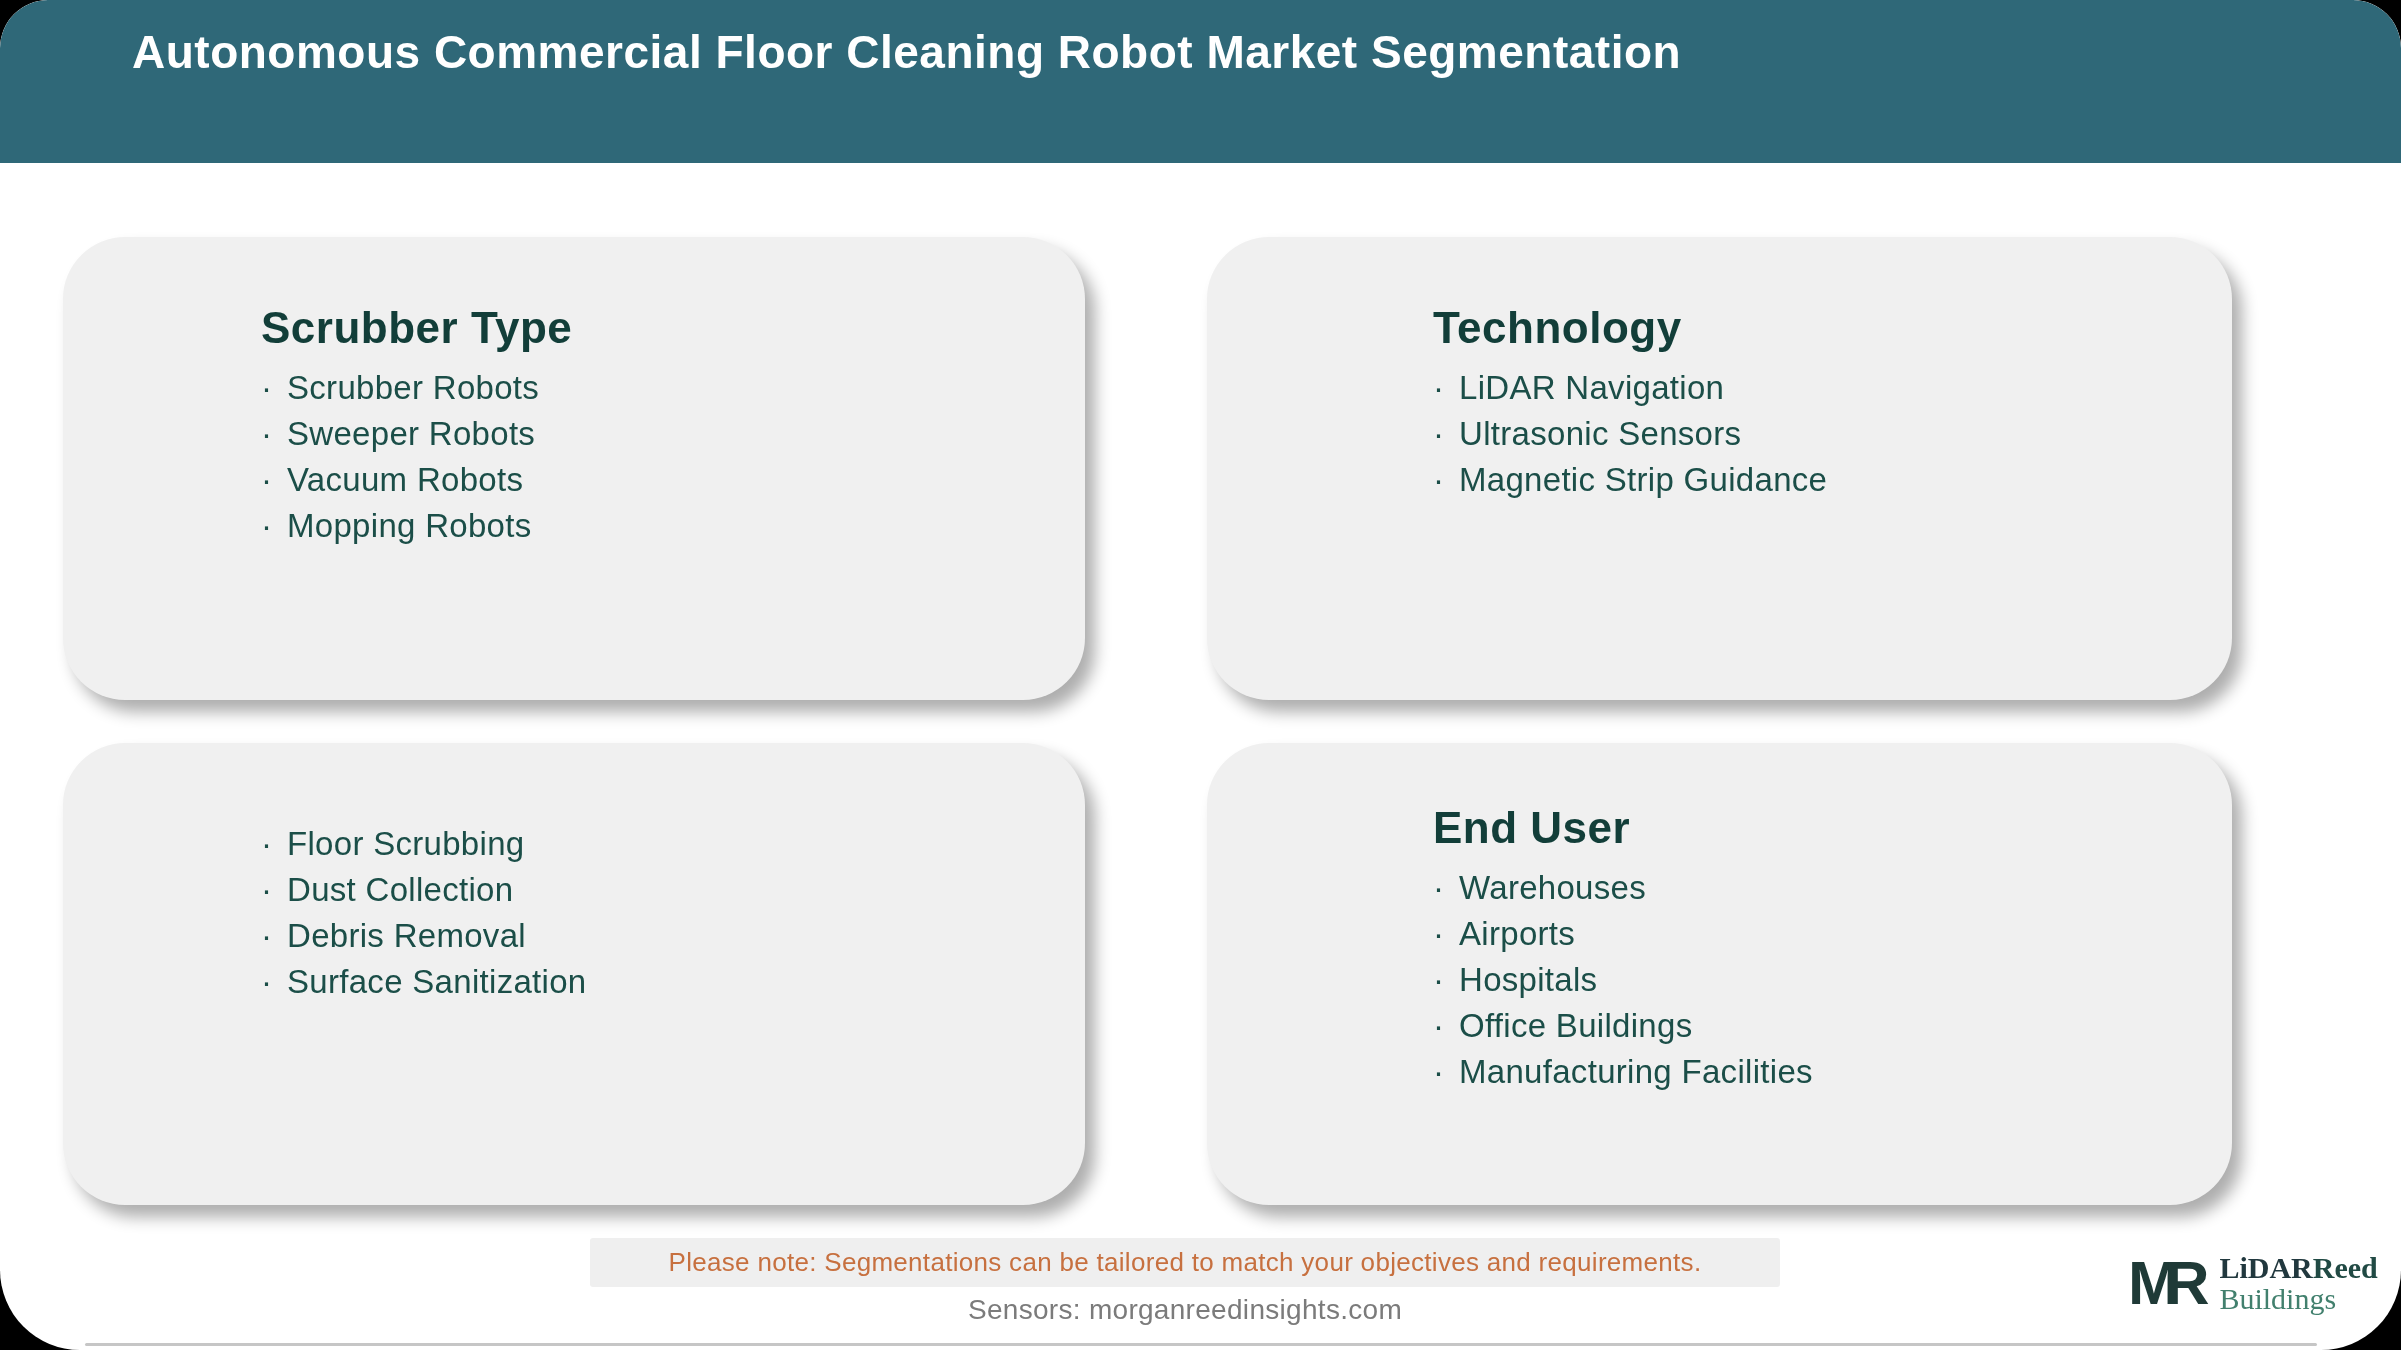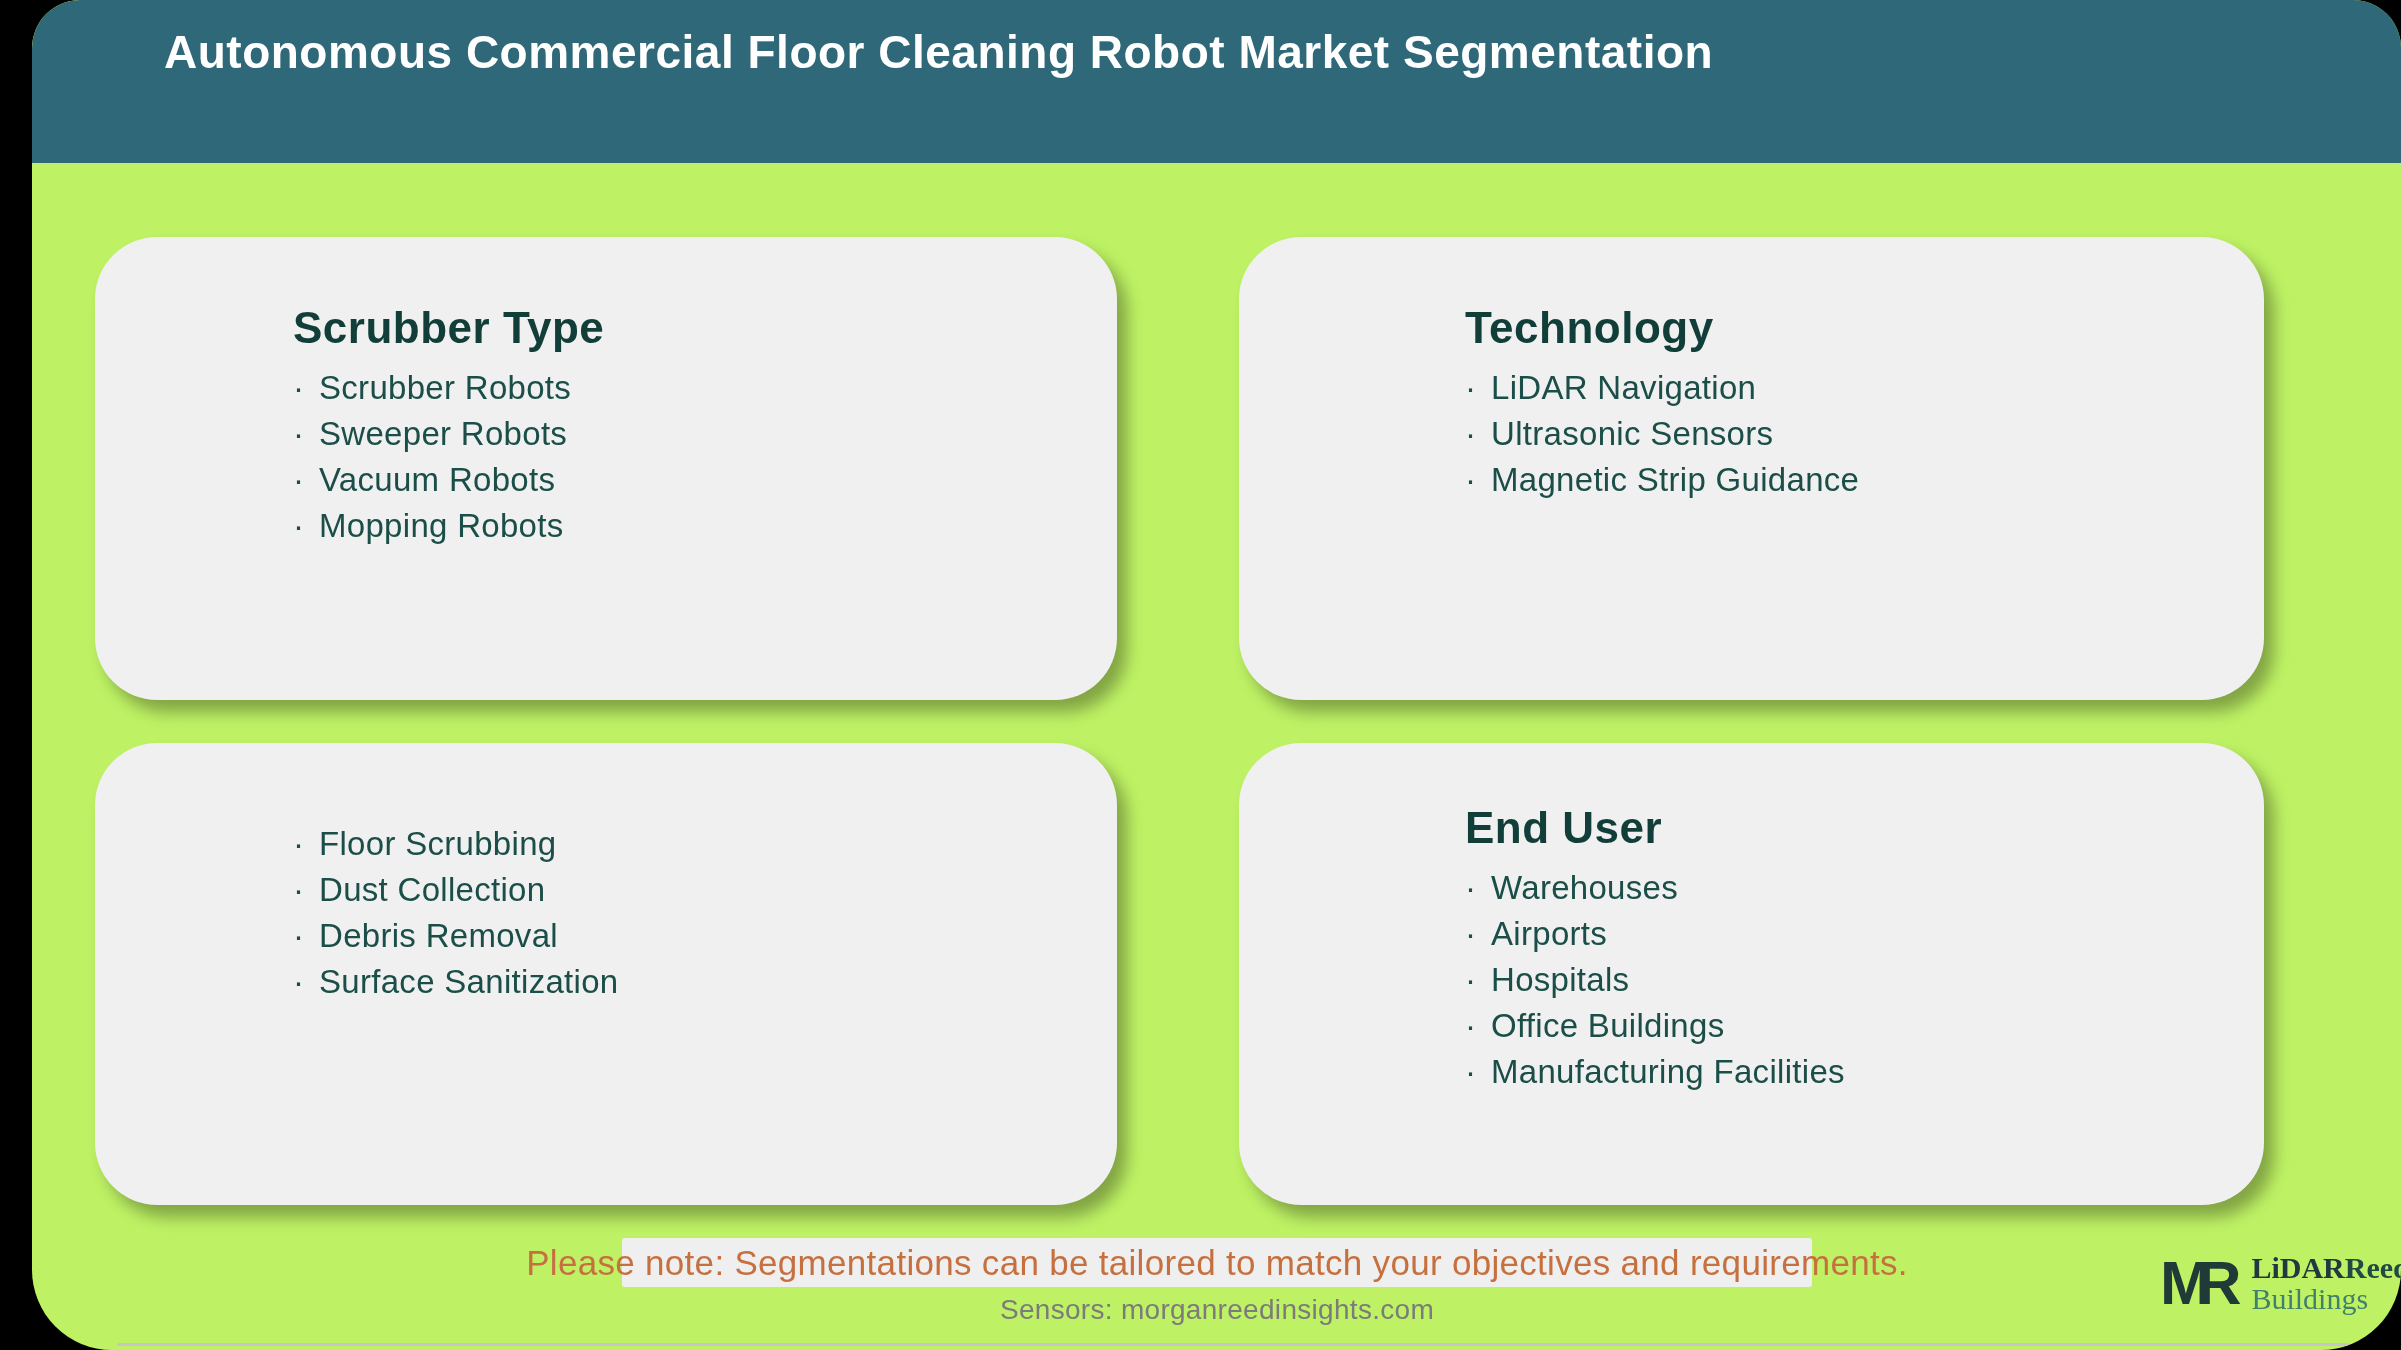--- a/index.html
+++ b/index.html
@@ -1,19 +1,19 @@
 <!DOCTYPE html>
 <html><head>
 <meta charset="utf-8">
 <style>
   html,body{margin:0;padding:0;background:#000;}
   body{width:2401px;height:1350px;position:relative;overflow:hidden;
        font-family:"Liberation Sans","DejaVu Sans",sans-serif;}
-  .page{position:absolute;inset:0;background:#bef264;
-        border-radius:48px 48px 80px 80px;overflow:hidden;margin-left:32px;}
+  .page{position:absolute;inset:0;background:#ffffff;
+        border-radius:48px 48px 80px 80px;overflow:hidden;}
 
   
   .header{position:absolute;left:0;top:0;width:2401px;height:163px;
           background:#2f6878;border-radius:48px 48px 0 0;}
   .header h1{margin:0;position:absolute;left:132px;top:26px;max-width:1560px;
              font-size:46px;line-height:52px;font-weight:700;color:#ffffff;
              letter-spacing:0.5px;}
 
   
   .card{position:absolute;background:#f0f0f0;border-radius:62px;
@@ -26,21 +26,21 @@
            letter-spacing:0.5px;}
   .card ul{list-style:none;margin:12px 0 0 0;padding:0;}
   .card li{font-size:33px;line-height:46px;color:#1b4e48;letter-spacing:0.3px;
            white-space:nowrap;}
   .card li .dot{display:inline-block;width:26px;color:#1b4e48;}
 
   
   .note{position:absolute;left:590px;top:1238px;width:1190px;height:49px;
         background:#efefef;border-radius:3px;display:flex;align-items:center;
         justify-content:center;}
-  .note span{font-size:35px;color:#c7703f;letter-spacing:0.3px;white-space:nowrap;}
+  .note span{font-size:26px;color:#c7703f;letter-spacing:0.3px;white-space:nowrap;}
   .source{position:absolute;left:590px;top:1294px;width:1190px;text-align:center;
           font-size:28px;color:#7b7b7b;letter-spacing:0.3px;}
   .divider{position:absolute;left:85px;top:1343px;width:2232px;height:3px;
            background:#c6c6c6;border-radius:2px;}
 
   
   .logo{position:absolute;left:2128px;top:1252px;display:flex;align-items:center;}
   .monogram{font-weight:800;font-size:62px;line-height:62px;color:#1f3a37;
             letter-spacing:0;display:flex;}
   .monogram .r{margin-left:-15px;}

